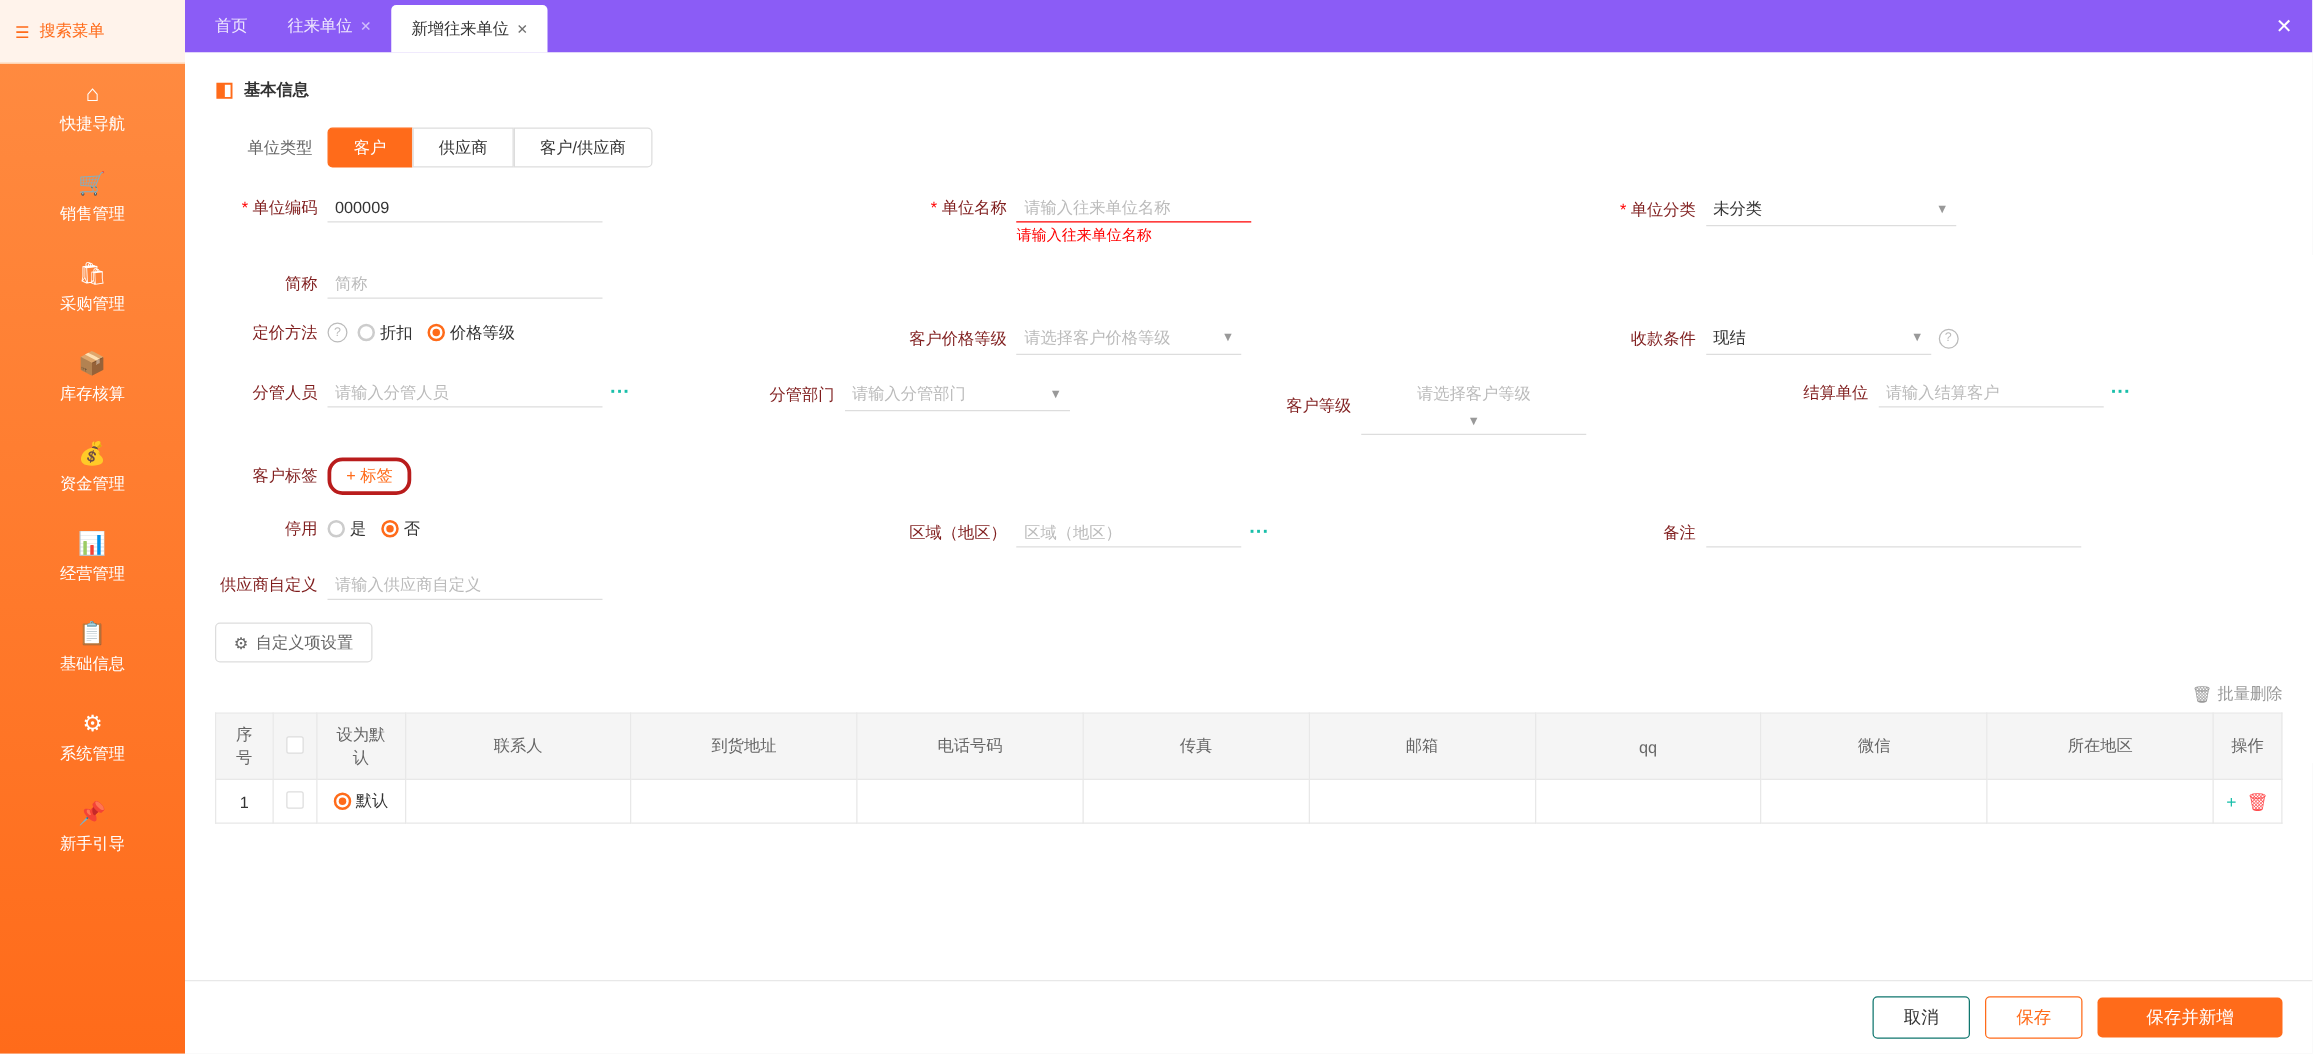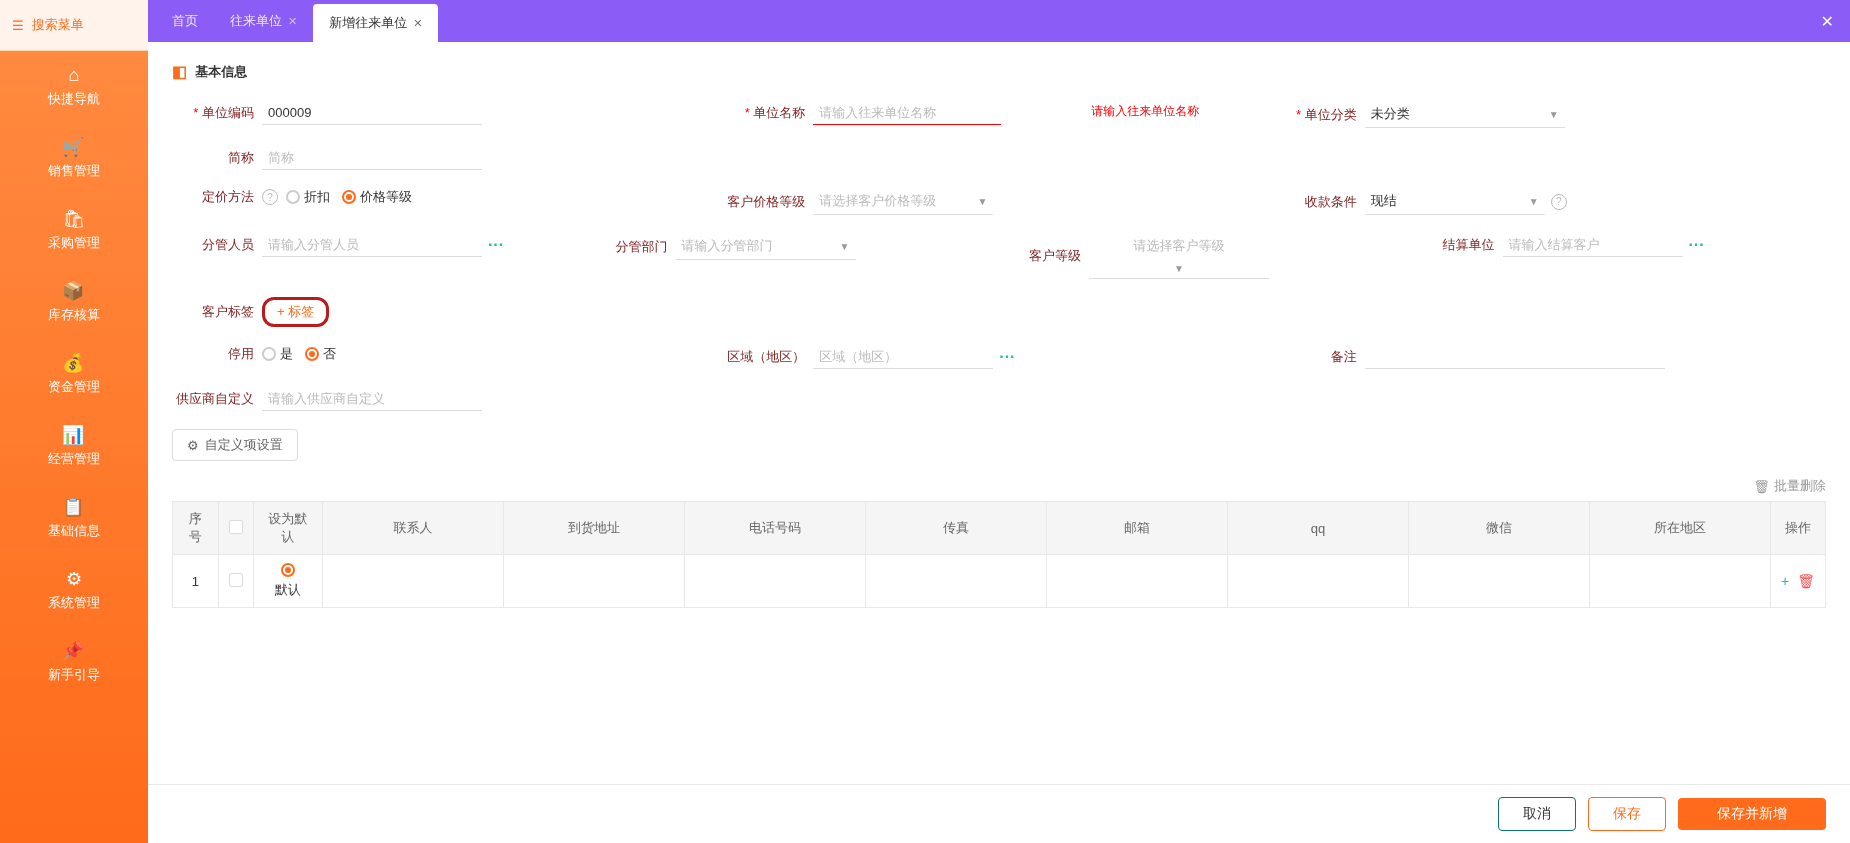--- a/index.html
+++ b/index.html
@@ -459,28 +459,34 @@
   </div>
 
   <div class="page-content">
     
     <div class="section-title">
       <span class="section-title-icon">◧</span>
       <span>基本信息</span>
     </div>
 
     
+    <div class="unit-type-row">
+      <span class="unit-type-label">单位类型</span>
+      <button class="unit-type-btn active">客户</button>
+      <button class="unit-type-btn">供应商</button>
+      <button class="unit-type-btn">客户/供应商</button>
+    </div>
 
     
     <div class="form-row">
       <div class="form-group">
         <span class="form-label required">单位编码</span>
         <input class="form-input" type="text" value="000009" style="">
       </div>
-      <div class="form-group" style="align-items: flex-start;">
+      <div class="form-group" style="flex-direction: column; align-items: flex-start;">
         <div style="display:flex;align-items:center;">
           <span class="form-label required">单位名称</span>
           <input class="form-input error" type="text" placeholder="请输入往来单位名称" style="">
         </div>
         <span class="error-msg">请输入往来单位名称</span>
       </div>
       <div class="form-group">
         <span class="form-label required">单位分类</span>
         <div class="form-select" style="min-width:200px;">
           <span class="select-text selected">未分类</span>
@@ -632,21 +638,21 @@
           <th>微信</th>
           <th>所在地区</th>
           <th>操作</th>
         </tr>
       </thead>
       <tbody>
         <tr>
           <td>1</td>
           <td><span class="checkbox"></span></td>
           <td>
-            <label class="radio-item" style="justify-content:center;flex-direction:column;">
+            <label class="radio-item" style="justify-content:center;">
               <div class="radio-circle selected"></div>
               <span>默认</span>
             </label>
           </td>
           <td><input style="border: none; width: 100%; outline: none;"></td>
           <td><input style="border: none; width: 100%; outline: none;"></td>
           <td><input style="border: none; width: 100%; outline: none;"></td>
           <td><input style="border: none; width: 100%; outline: none;"></td>
           <td><input style="border: none; width: 100%; outline: none;"></td>
           <td><input style="border: none; width: 100%; outline: none;"></td>

